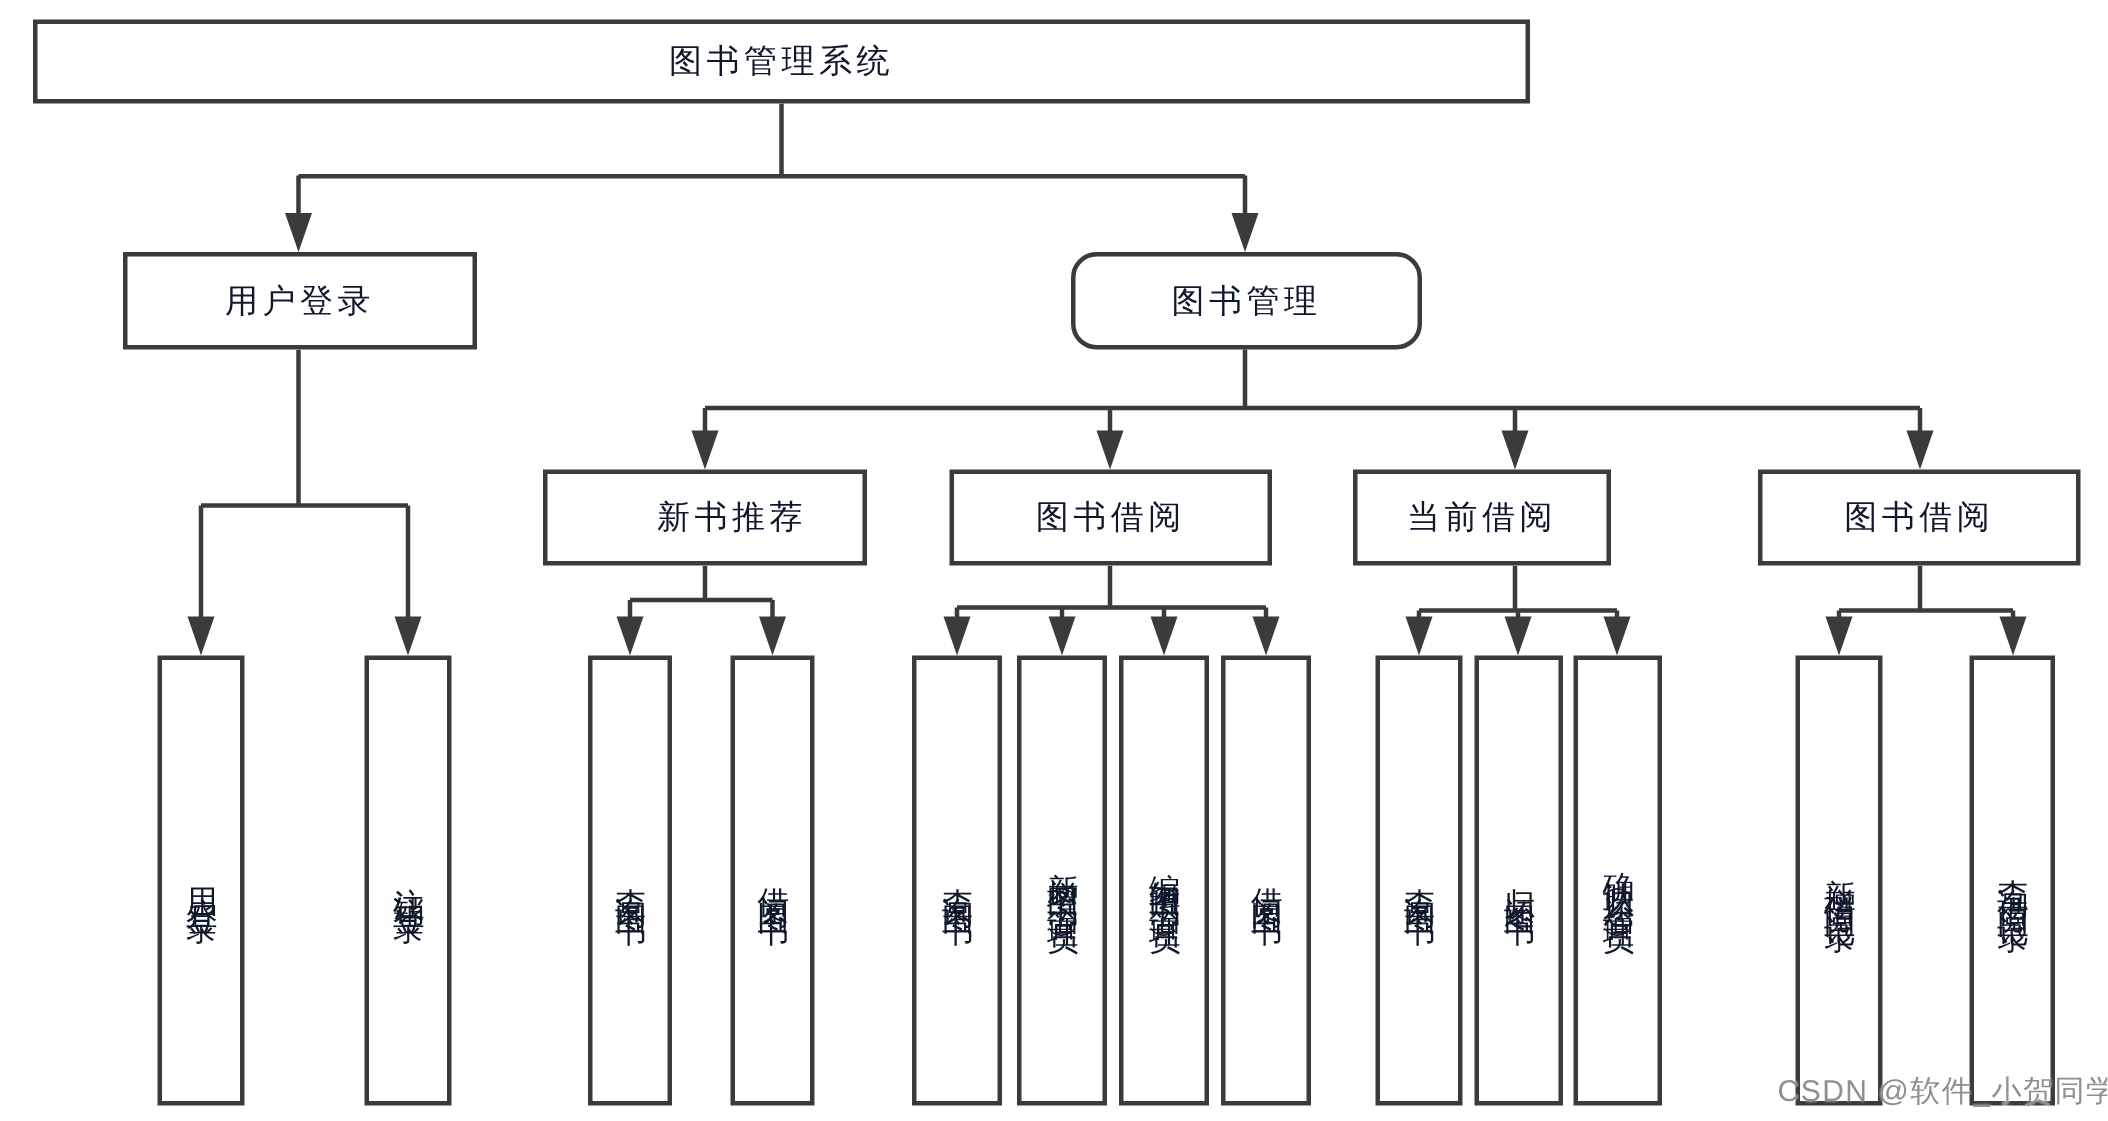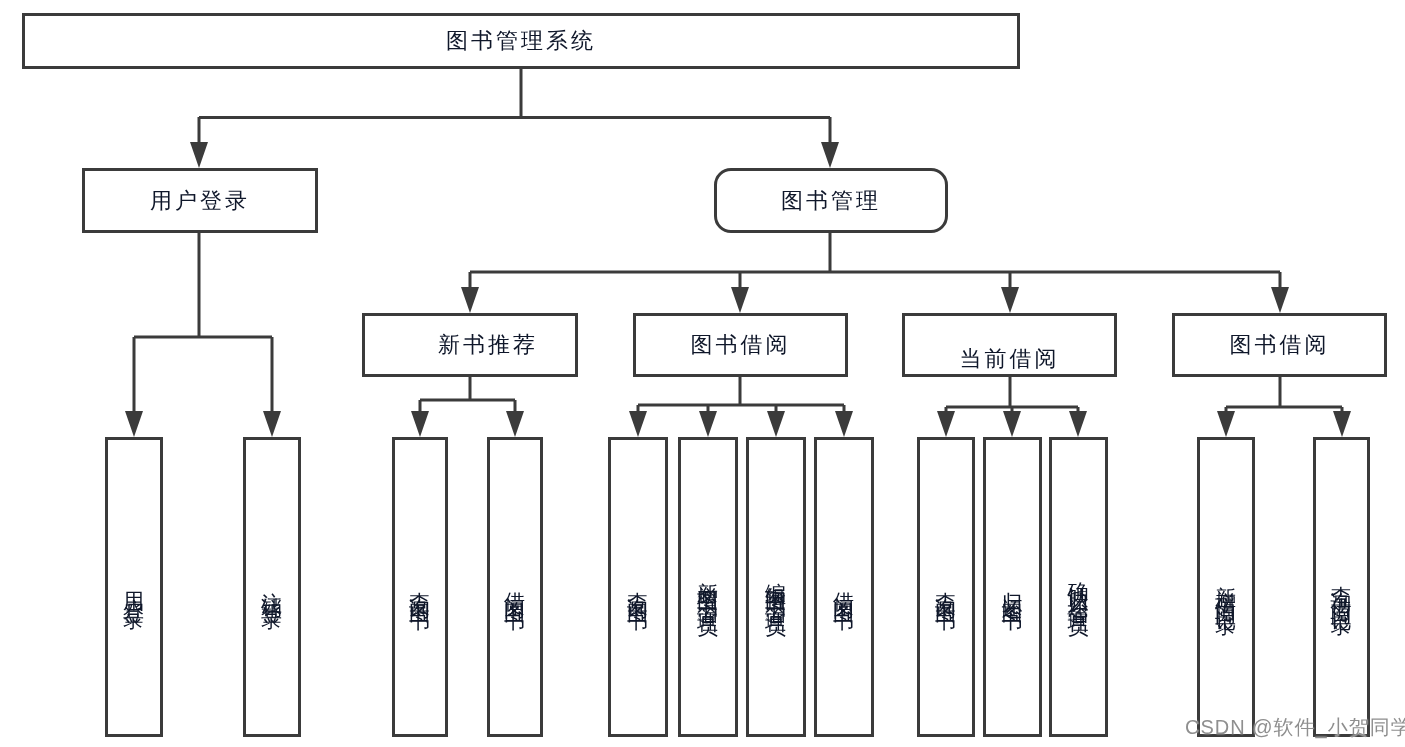--- a/index.html
+++ b/index.html
@@ -75,21 +75,21 @@
   <div class="box" style="left:714px; top:168px; width:234px; height:65px;border-radius:17px;">
     <span>图书管理</span>
   </div>
 
   <div class="box" style="left:362px; top:313px; width:216px; height:64px;padding-left:36px;">
     <span>新书推荐</span>
   </div>
   <div class="box" style="left:633px; top:313px; width:215px; height:64px;">
     <span>图书借阅</span>
   </div>
-  <div class="box" style="left:902px; top:313px; width:215px; height:64px;align-items:flex-end;">
+  <div class="box" style="left:902px; top:313px; width:172px; height:64px;">
     <span>当前借阅</span>
   </div>
   <div class="box" style="left:1172px; top:313px; width:215px; height:64px;">
     <span>图书借阅</span>
   </div>
 
   <div class="box leaf-box" style="left:105px; top:437px; width:58px; height:300px;">
     <span class="vlabel">用户登录</span>
   </div>
   <div class="box leaf-box" style="left:243px; top:437px; width:58px; height:300px;">

